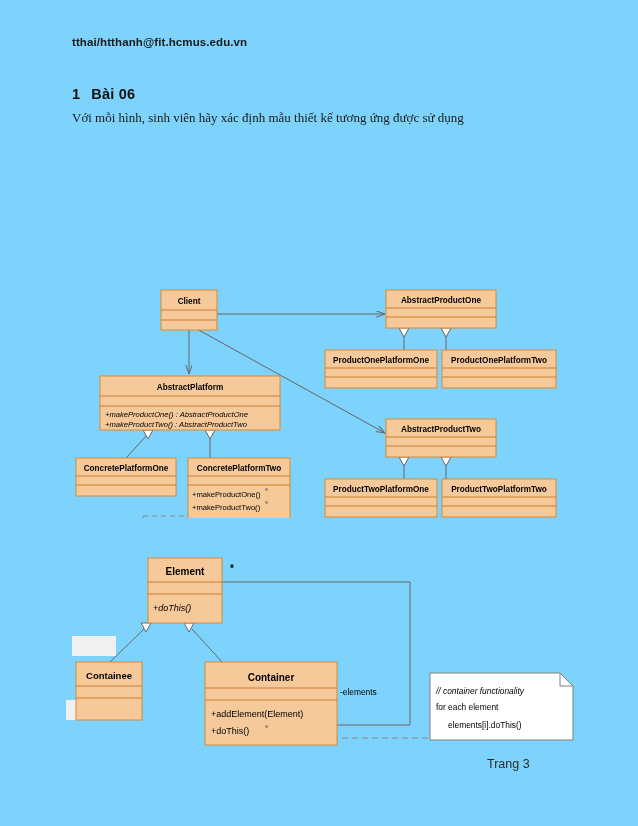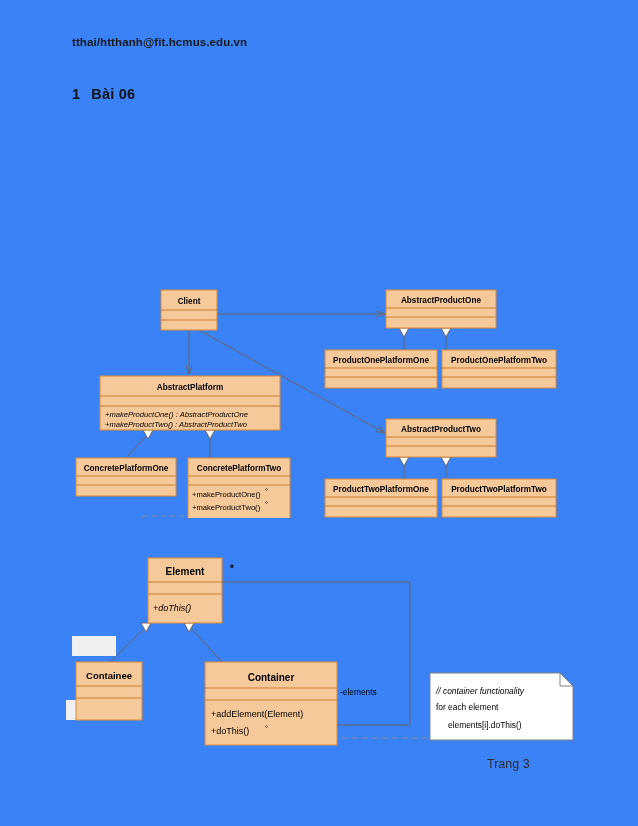--- a/index.html
+++ b/index.html
@@ -10,21 +10,21 @@
   body {
     width: 638px;
     height: 826px;
     position: relative;
     font-family: "Liberation Sans", sans-serif;
     overflow: hidden;
   }
   .page {
     position: absolute;
     inset: 0;
-    background: #3b82f6;
+    background: #7dd3fc;
   }
   .email-header {
     position: absolute;
     left: 72px;
     top: 36px;
     font-family: "Liberation Sans", sans-serif;
     font-size: 11.5px;
     font-weight: 700;
     color: #1a1a1a;
     letter-spacing: 0.1px;
@@ -97,20 +97,21 @@
 <body>
 
 <div class="page">
 
   <div class="email-header">tthai/htthanh@fit.hcmus.edu.vn</div>
 
   <div class="section-heading">
     <span class="num">1</span><span>Bài 06</span>
   </div>
 
+  <div class="section-intro">Với mỗi hình, sinh viên hãy xác định mẫu thiết kế tương ứng được sử dụng</div>
 
   <svg class="diagram" id="diagram-factory" width="638" height="380">
 
     <defs>
       <marker id="arrowOpen" markerWidth="10" markerHeight="10" refX="9" refY="3.2" orient="auto" markerUnits="userSpaceOnUse">
         <path d="M0,0 L9,3.2 L0,6.4" fill="none" stroke="#666666" stroke-width="1"></path>
       </marker>
     </defs>
 
     <line x1="203" y1="176" x2="385" y2="176" stroke="#666666" stroke-width="1" marker-end="url(#arrowOpen)"></line>

